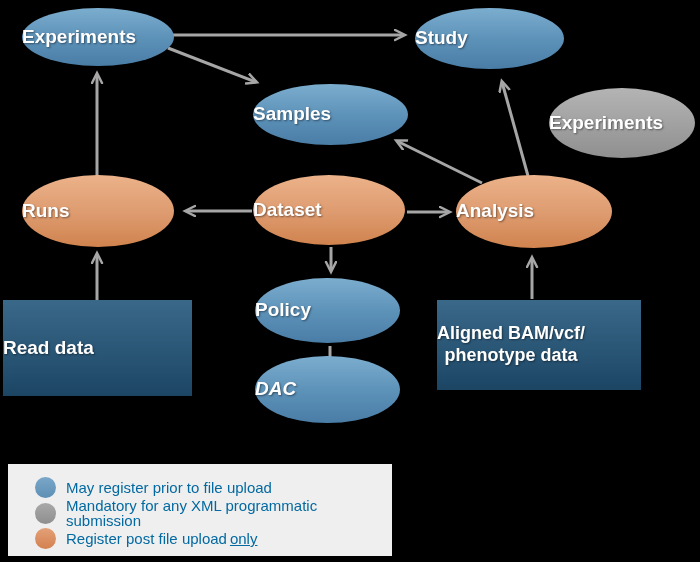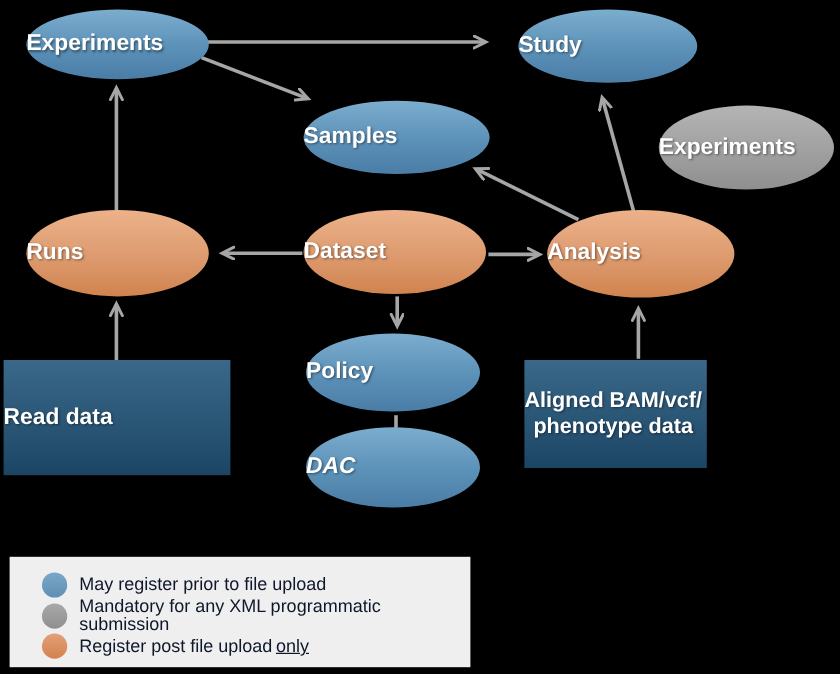--- a/index.html
+++ b/index.html
@@ -30,30 +30,30 @@
   .orange { background: linear-gradient(to bottom, #ecb28a 0%, #dd9a6e 55%, #d0834e 100%); }
   .gray   { background: linear-gradient(to bottom, #b4b4b4 0%, #a0a0a0 55%, #8f8f8f 100%); }
   .rect-box {
     background: linear-gradient(to bottom, #3a6888 0%, #2a5676 55%, #1c4564 100%);
   }
   .node-label { font-size: 19px; line-height: 1.2; }
   .two-line .node-label { font-size: 18px; }
 
   
   #node-experiments { left: 22px;  top: 8px;   width: 152px; height: 58px; }
-  #node-study       { left: 432px; top: 8px;   width: 149px; height: 61px; }
+  #node-study       { left: 415px; top: 8px;   width: 149px; height: 61px; }
   #node-samples     { left: 253px; top: 84px;  width: 155px; height: 61px; }
   #node-submission  { left: 549px; top: 88px;  width: 146px; height: 70px; }
   #node-runs        { left: 22px;  top: 175px; width: 152px; height: 72px; }
   #node-dataset     { left: 253px; top: 175px; width: 152px; height: 70px; }
   #node-analysis    { left: 456px; top: 175px; width: 156px; height: 73px; }
   #node-policy      { left: 255px; top: 278px; width: 145px; height: 65px; }
   #node-dac         { left: 255px; top: 356px; width: 145px; height: 67px; font-style: italic; }
   #node-read-data   { left: 3px;   top: 300px; width: 189px; height: 96px; }
-  #node-aligned     { left: 437px; top: 300px; width: 152px; height: 90px; }
+  #node-aligned     { left: 437px; top: 300px; width: 204px; height: 90px; }
 
   
   #legend {
     position: absolute;
     left: 8px; top: 464px;
     width: 384px; height: 92px;
     background: #efefef;
     box-sizing: border-box;
     padding: 13px 0 0 27px;
     display: flex; flex-direction: column;
@@ -62,21 +62,21 @@
   }
   .legend-row { display: flex; align-items: center; }
   .legend-swatch {
     width: 21px; height: 21px; border-radius: 50%;
     margin-right: 10px; flex: 0 0 auto;
   }
   .swatch-blue   { background: linear-gradient(to bottom, #7aa7c9, #5e8fb4); }
   .swatch-orange { background: linear-gradient(to bottom, #e3a078, #d4814f); }
   .swatch-gray   { background: linear-gradient(to bottom, #a8a8a8, #8f8f8f); }
   .legend-text {
-    font-size: 15px; color: #0f172a; line-height: 1;
+    font-size: 15px; color: #0369a1; line-height: 1;
   }
   .underlined { text-decoration: underline; margin-left: 3px; }
 </style>
 </head>
 <body>
 
 <div id="canvas">
 
   <svg id="arrow-layer" width="700" height="562" viewBox="0 0 700 562">
     <defs>

